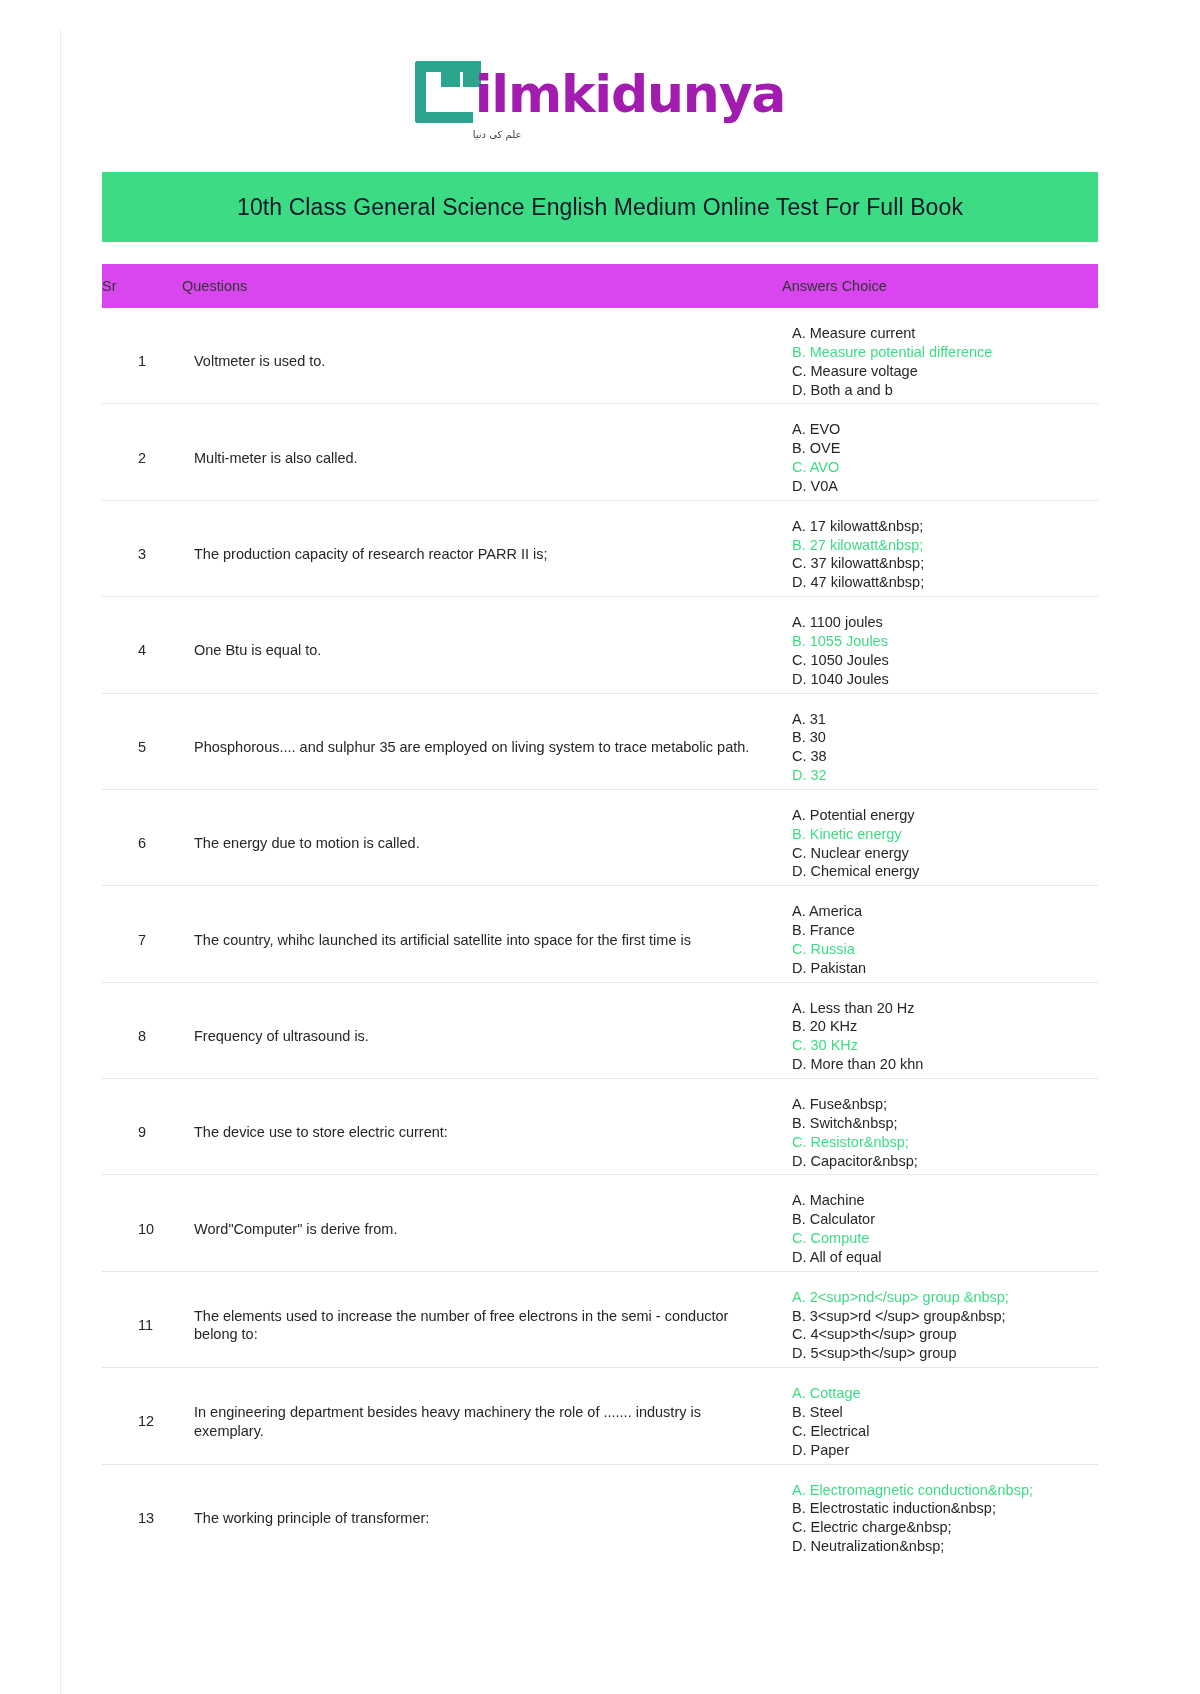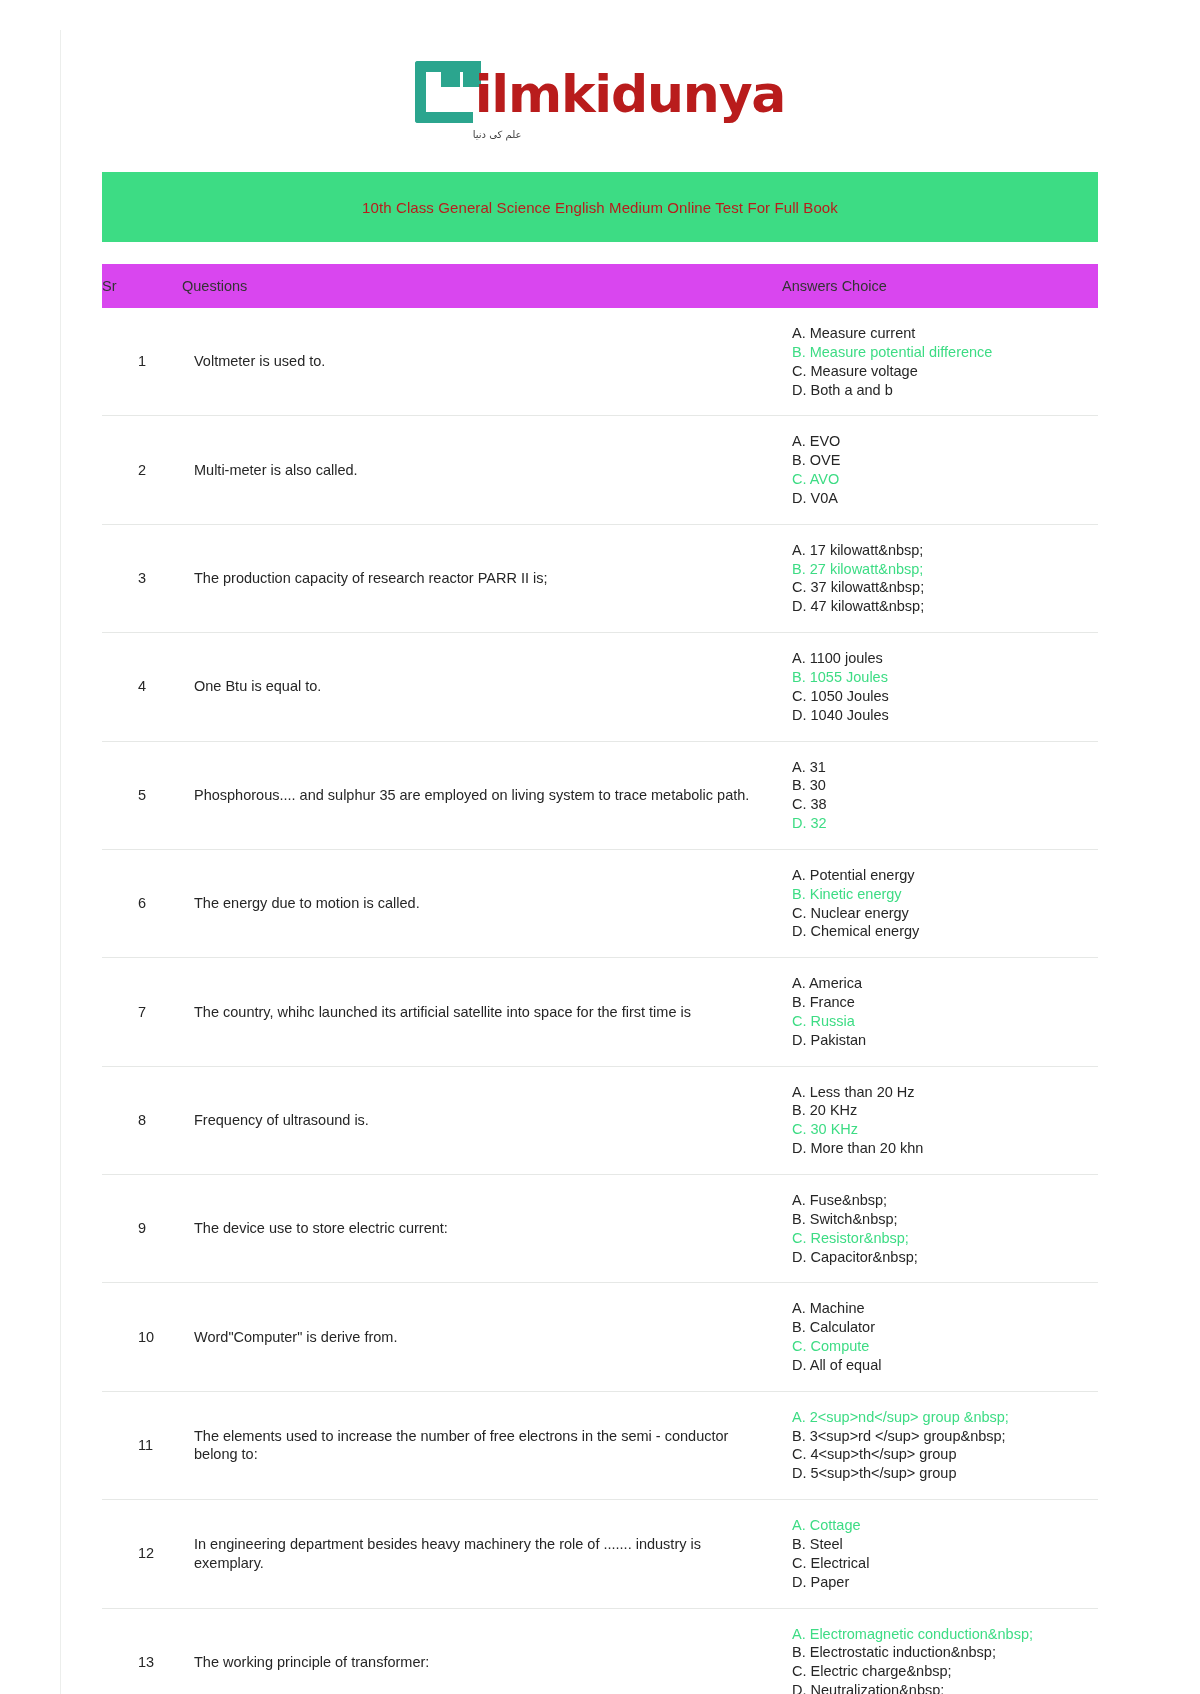--- a/index.html
+++ b/index.html
@@ -80,21 +80,21 @@
     top: 3px;
     width: 18px;
     height: 26px;
     background: #2ba58e;
   }
   .logo-word {
     font-size: 52px;
     line-height: 52px;
     font-weight: bold;
     letter-spacing: -1.2px;
-    color: #b91c1c;
+    color: #a21caf;
     font-family: "DejaVu Sans", sans-serif;
     position: relative;
     top: -4px;
   }
   .logo-sub {
     position: absolute;
     left: 58px;
     bottom: -16px;
     font-size: 10px;
     color: #3f3f3f;
@@ -111,22 +111,22 @@
   }
   .title-banner {
     background: #3ddc84;
     height: 70px;
     display: flex;
     align-items: center;
     justify-content: center;
     margin-top: 38px;
   }
   .title-banner .title-text {
-    font-size: 15px;
-    color: #b91c1c;
+    font-size: 23px;
+    color: #0f172a;
     font-weight: normal;
     letter-spacing: 0.1px;
     text-align: right;
   }
 
   
   table.qtable {
     width: 996px;
     border-collapse: collapse;
     table-layout: fixed;
@@ -142,21 +142,21 @@
     border: none;
   }
   thead th.col-sr   { width: 80px;  padding-left: 36px; }
   thead th.col-q    { width: 600px; padding-left: 12px; }
   thead th.col-a    { width: 316px; padding-left: 10px; }
 
   table.qtable tbody td {
     border-top: 1px solid #e6e8e6;
     vertical-align: middle;
     padding-top: 16px;
-    padding-bottom: 16px;
+    padding-bottom: 4px;
     font-size: 14.5px;
     color: #262626;
     line-height: 1.30;
   }
   tbody td.cell-sr { width: 80px;  padding-left: 36px; }
   tbody td.cell-q  { width: 600px; padding-left: 12px; padding-right: 22px; }
   tbody td.cell-a  { width: 316px; padding-left: 10px; }
 
   tbody tr:first-child td { border-top: none; }
 

